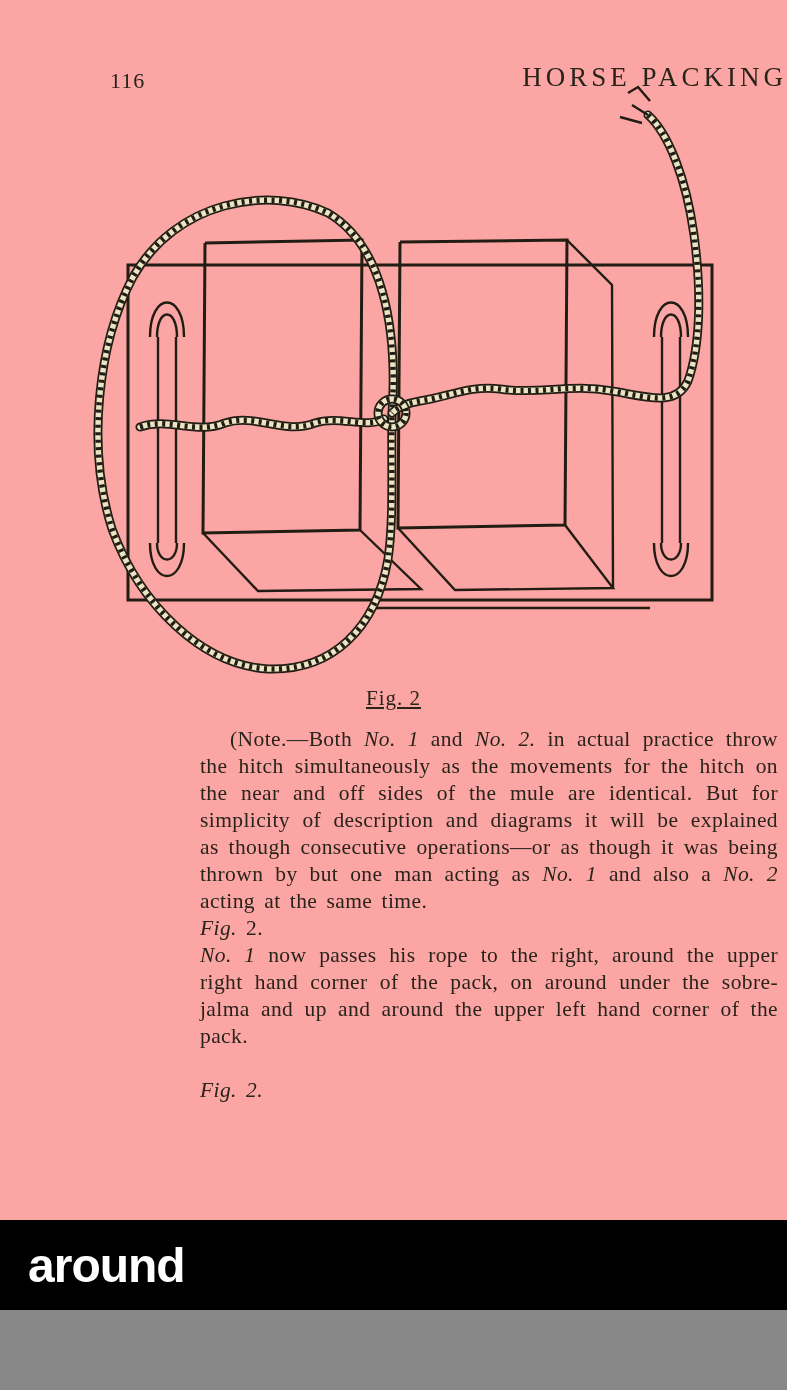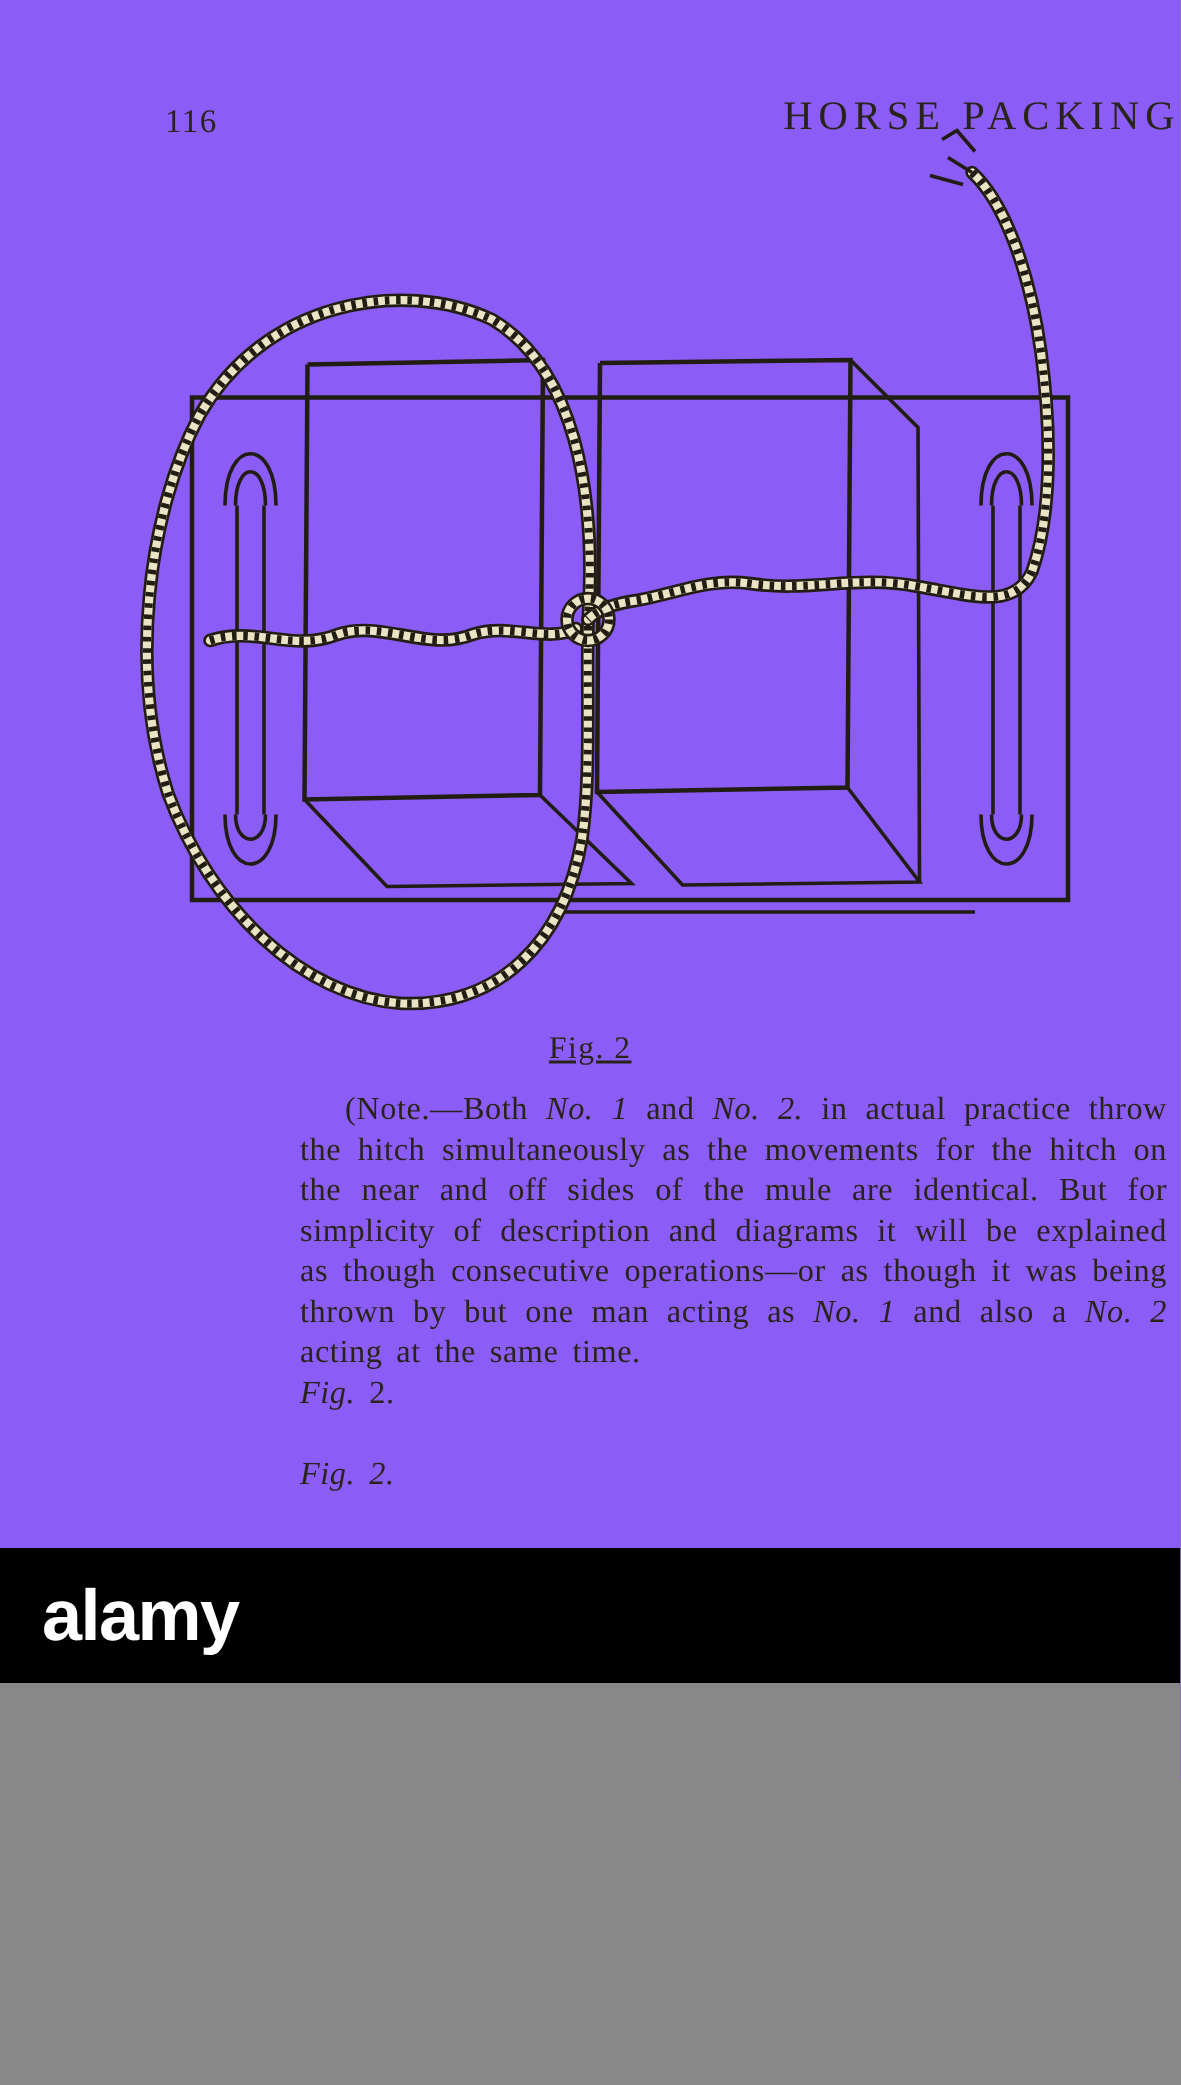--- a/index.html
+++ b/index.html
@@ -1,19 +1,19 @@
 <!DOCTYPE html>
 <html><head>
 <meta charset="utf-8">
 <style>
   html,body { margin:0; padding:0; background:#888; }
   .page {
     position:relative;
-    width:787px; height:1122px;
-    background:#8b5cf6;
+    width:787px; height:1310px;
+    background:#fca5a5;
     font-family:"Liberation Serif", serif;
     color:#29241a;
     overflow:hidden;
     margin:0 auto;
   }
   .page-number {
     position:absolute; top:68px; left:110px;
     font-size:22px; letter-spacing:1px;
   }
   .header-title {
@@ -132,24 +132,25 @@
     </g>
   </svg>
 
   <div class="fig-caption">Fig. 2</div>
 
   <div class="text-block">
     <p class="note"><span>(Note.—Both </span><span class="ital">No. 1</span><span> and </span><span class="ital">No. 2.</span><span> in actual practice throw the hitch simultaneously as the movements for the hitch on the near and off sides of the mule are identical.  But for simplicity of description and diagrams it will be explained as though consecutive operations—or as though it was being thrown by but one man acting as </span><span class="ital">No. 1</span><span> and also a </span><span class="ital">No. 2</span><span> acting at the same time.</span></p>
 
     <p class="margin-label"><span class="ital">Fig.</span><span> 2.</span></p>
 
+    <p><span class="ital">No. 1</span><span> now passes his rope to the right, around the upper right hand corner of the pack, on around under the sobre-jalma and up and around the upper left hand corner of the pack.</span></p>
 
 
     <p class="last-line"><br><span class="ital">Fig. 2.</span></p>
   </div>
 
   <div class="watermark-bar">
-    <div class="alamy-logo">alamy</div>
+    <div class="alamy-logo">around</div>
     <div class="wm-right">
     </div>
   </div>
 
 </div>
 
 </body></html>

